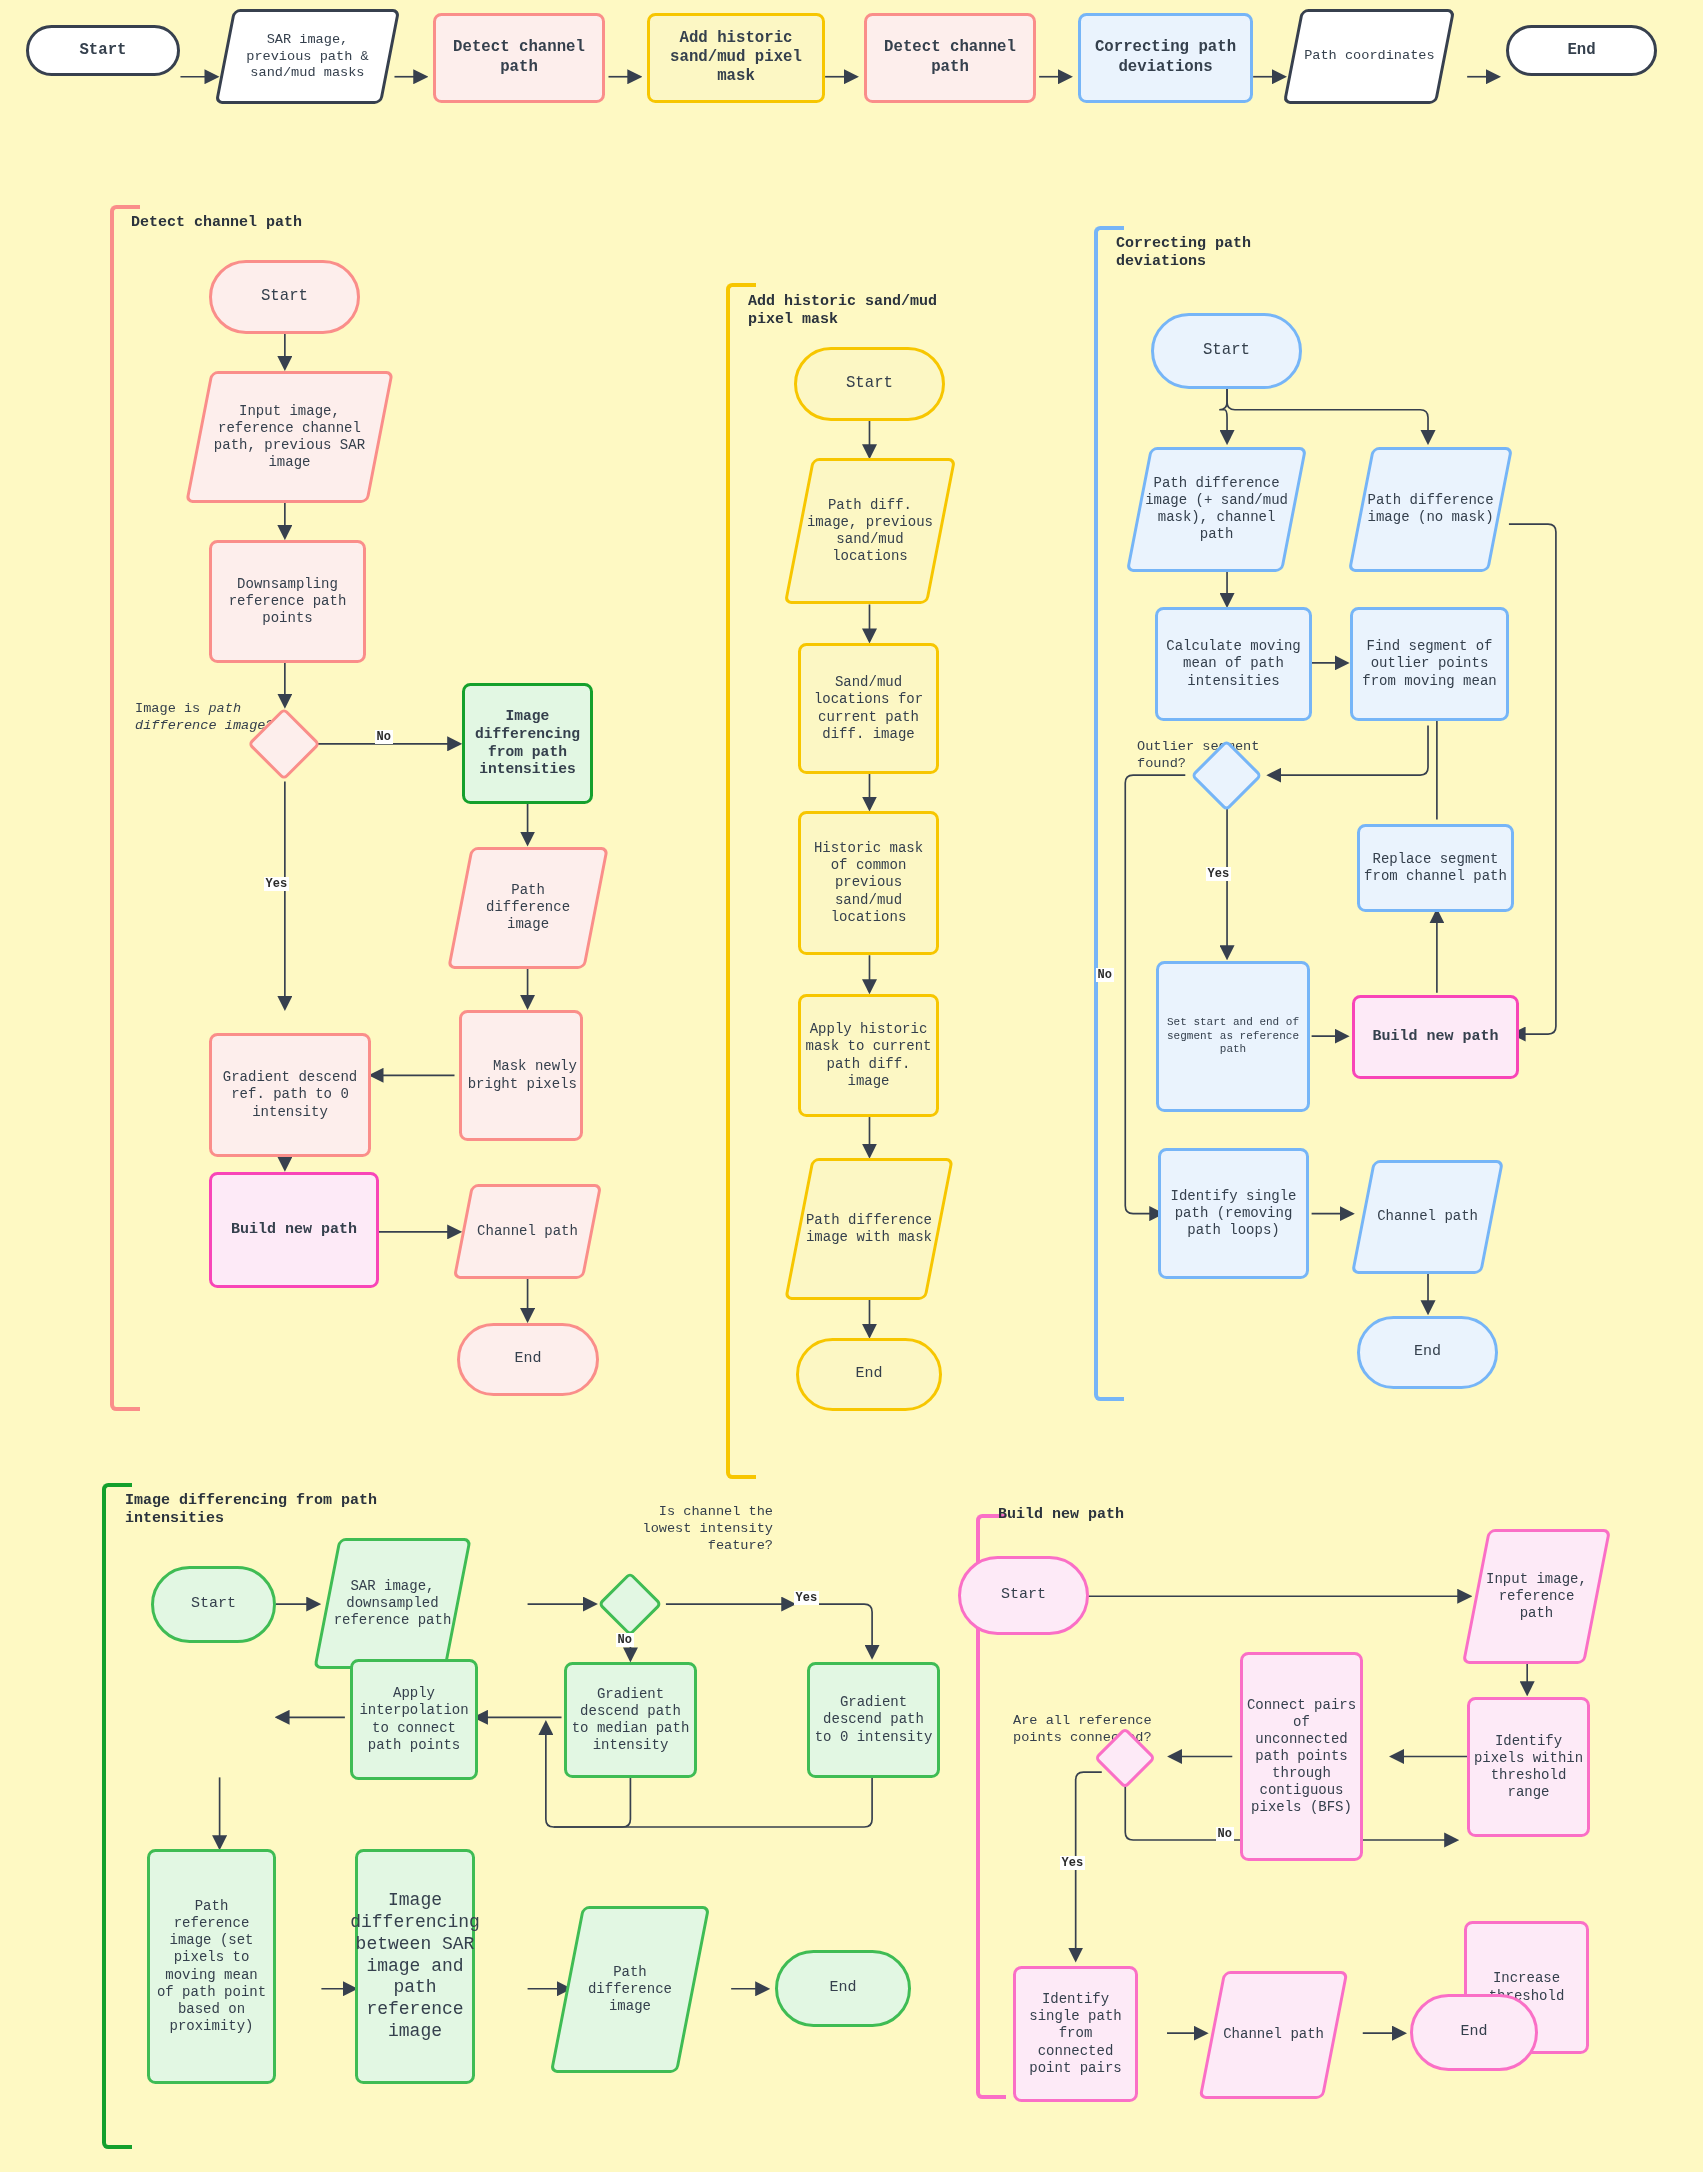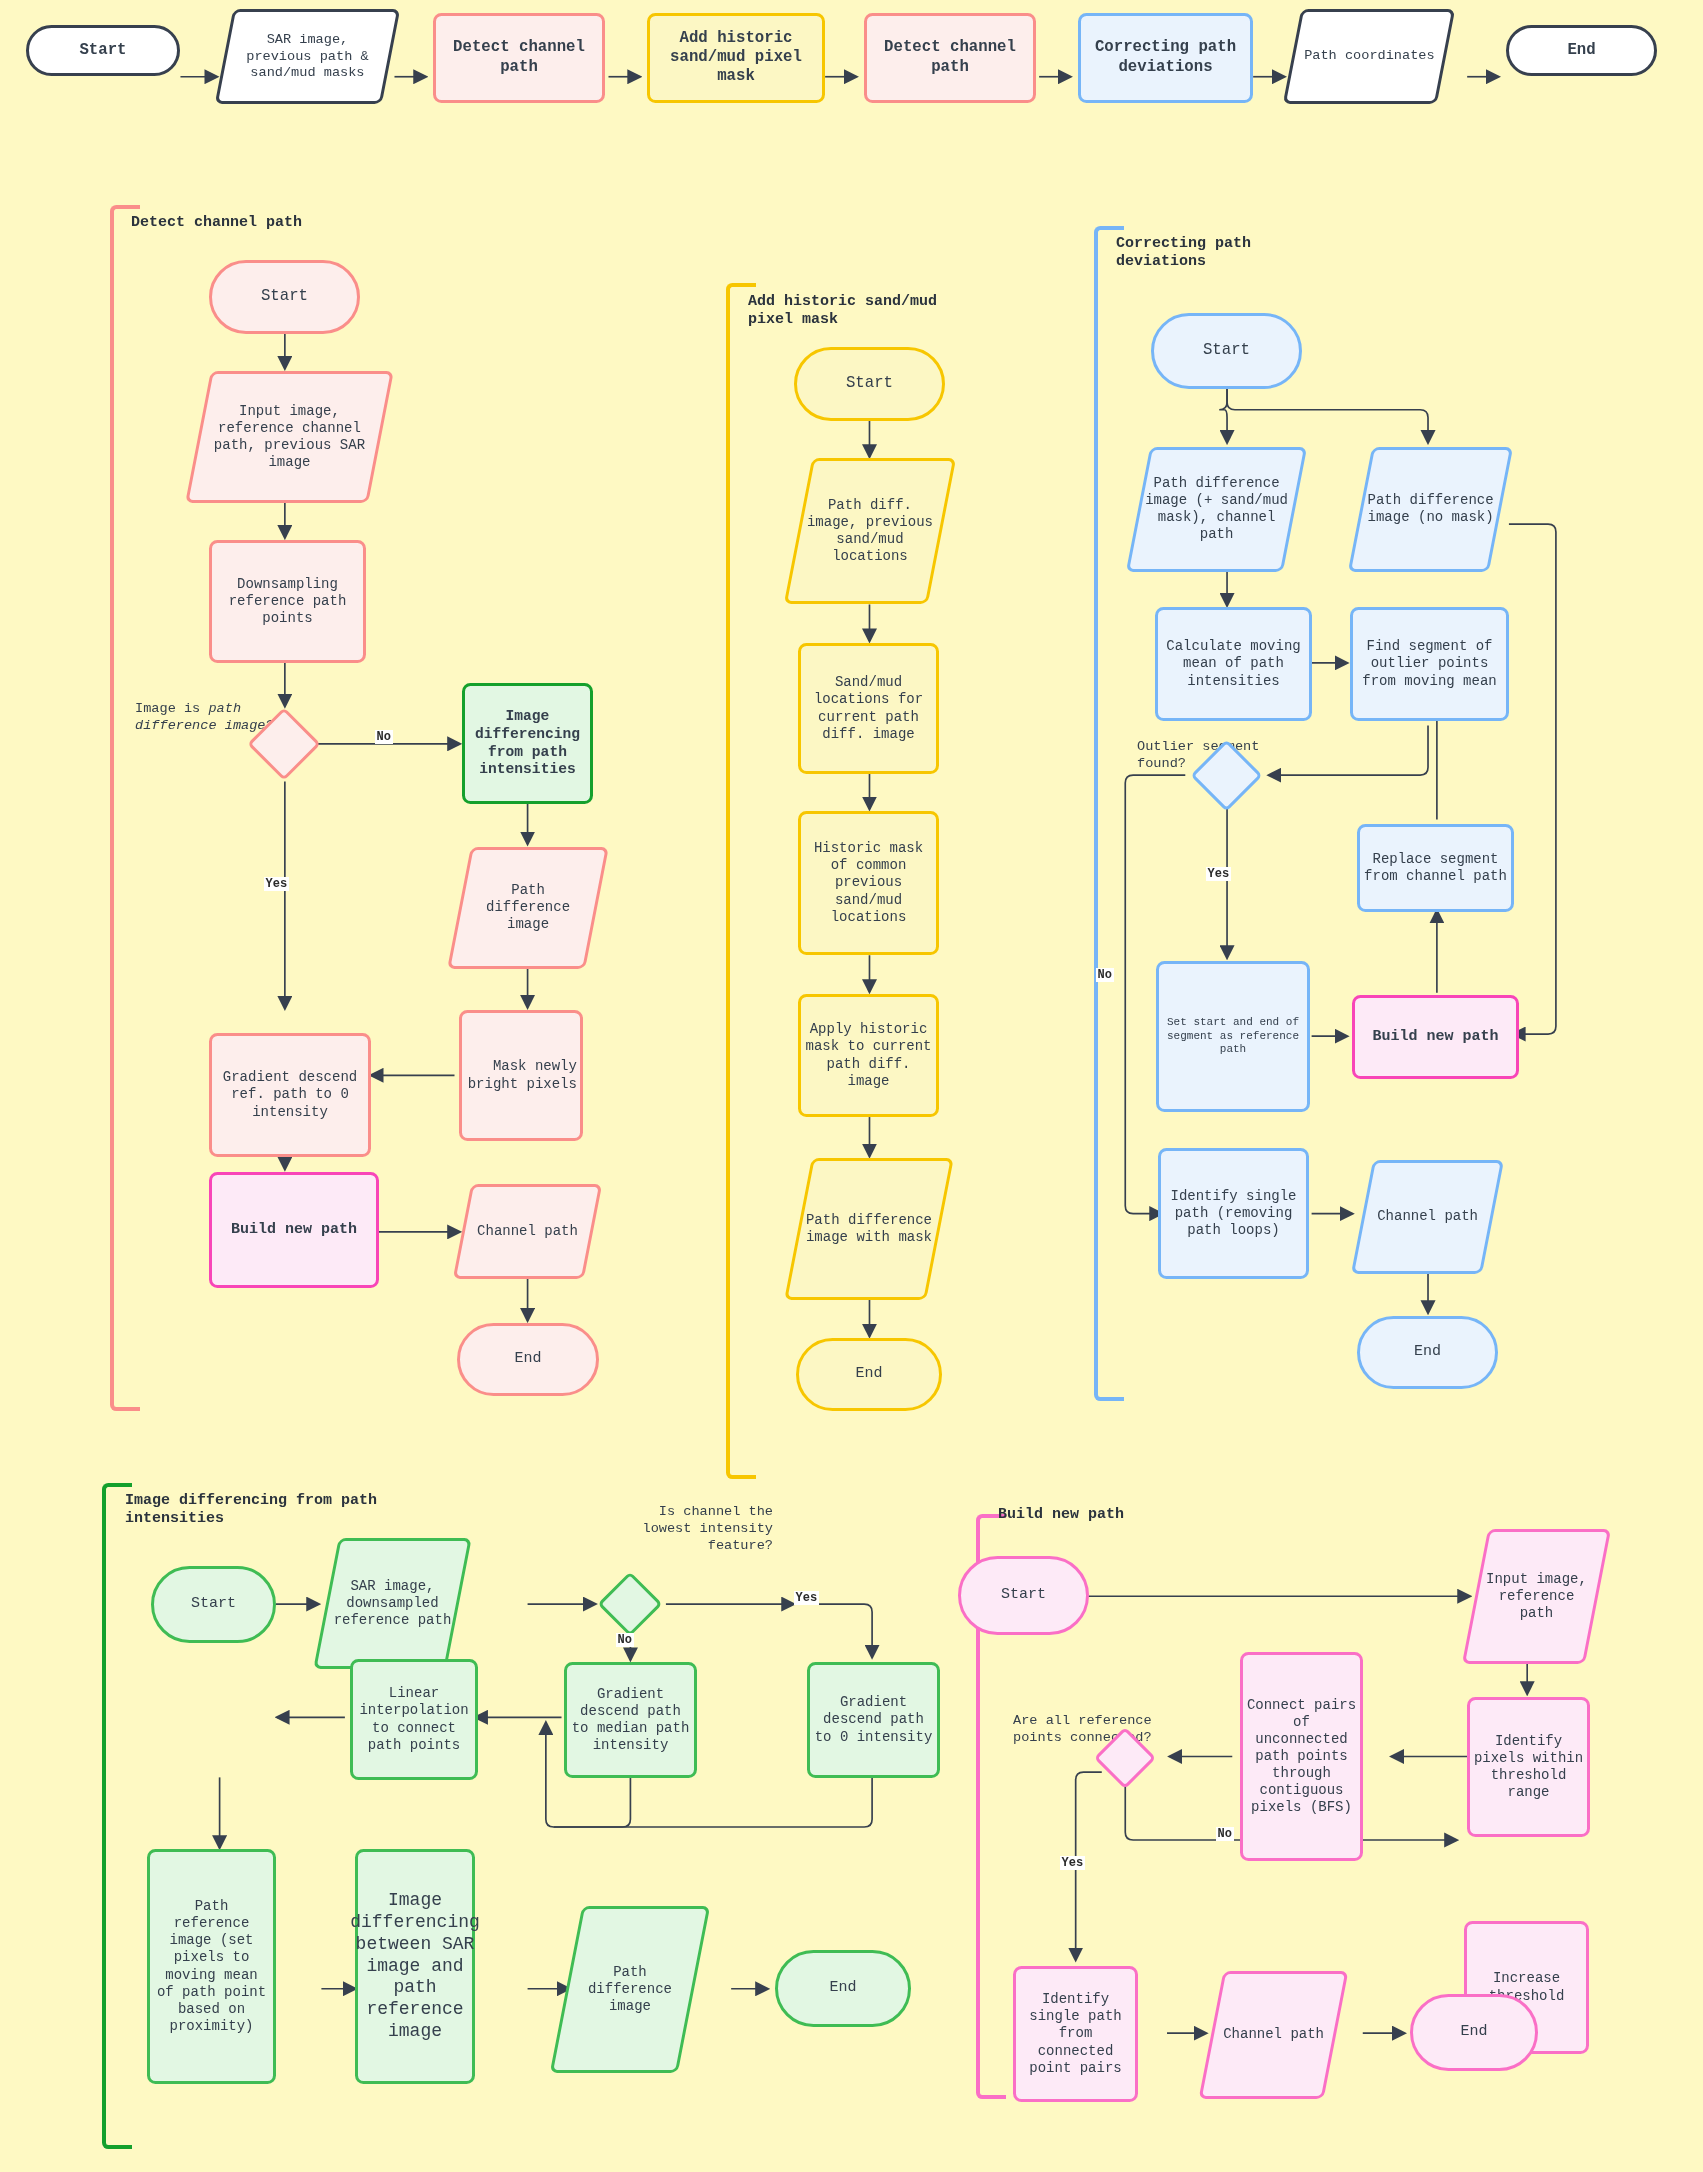--- a/index.html
+++ b/index.html
@@ -320,21 +320,21 @@
 
   <div class="node proc c-grn" style="left:564px;top:1662px;width:133px;height:116px;font-size:14px;">
     <span>Gradient descend path to median path intensity</span>
   </div>
 
   <div class="node proc c-grn" style="left:807px;top:1662px;width:133px;height:116px;font-size:14px;">
     <span>Gradient descend path to 0 intensity</span>
   </div>
 
   <div class="node proc c-grn" style="left:350px;top:1659px;width:128px;height:121px;font-size:14px;">
-    <span>Linear interpolation to connect path points</span>
+    <span>Apply interpolation to connect path points</span>
   </div>
 
 
   <div class="node proc c-grn" style="left:147px;top:1849px;width:129px;height:235px;font-size:14px;">
     <span>Path reference image (set pixels to moving mean of path point based on proximity)</span>
   </div>
 
   <div class="node proc c-grn" style="left:355px;top:1849px;width:120px;height:235px;font-size:18px;">
     <span>Image differencing between SAR image and path reference image</span>
   </div>

